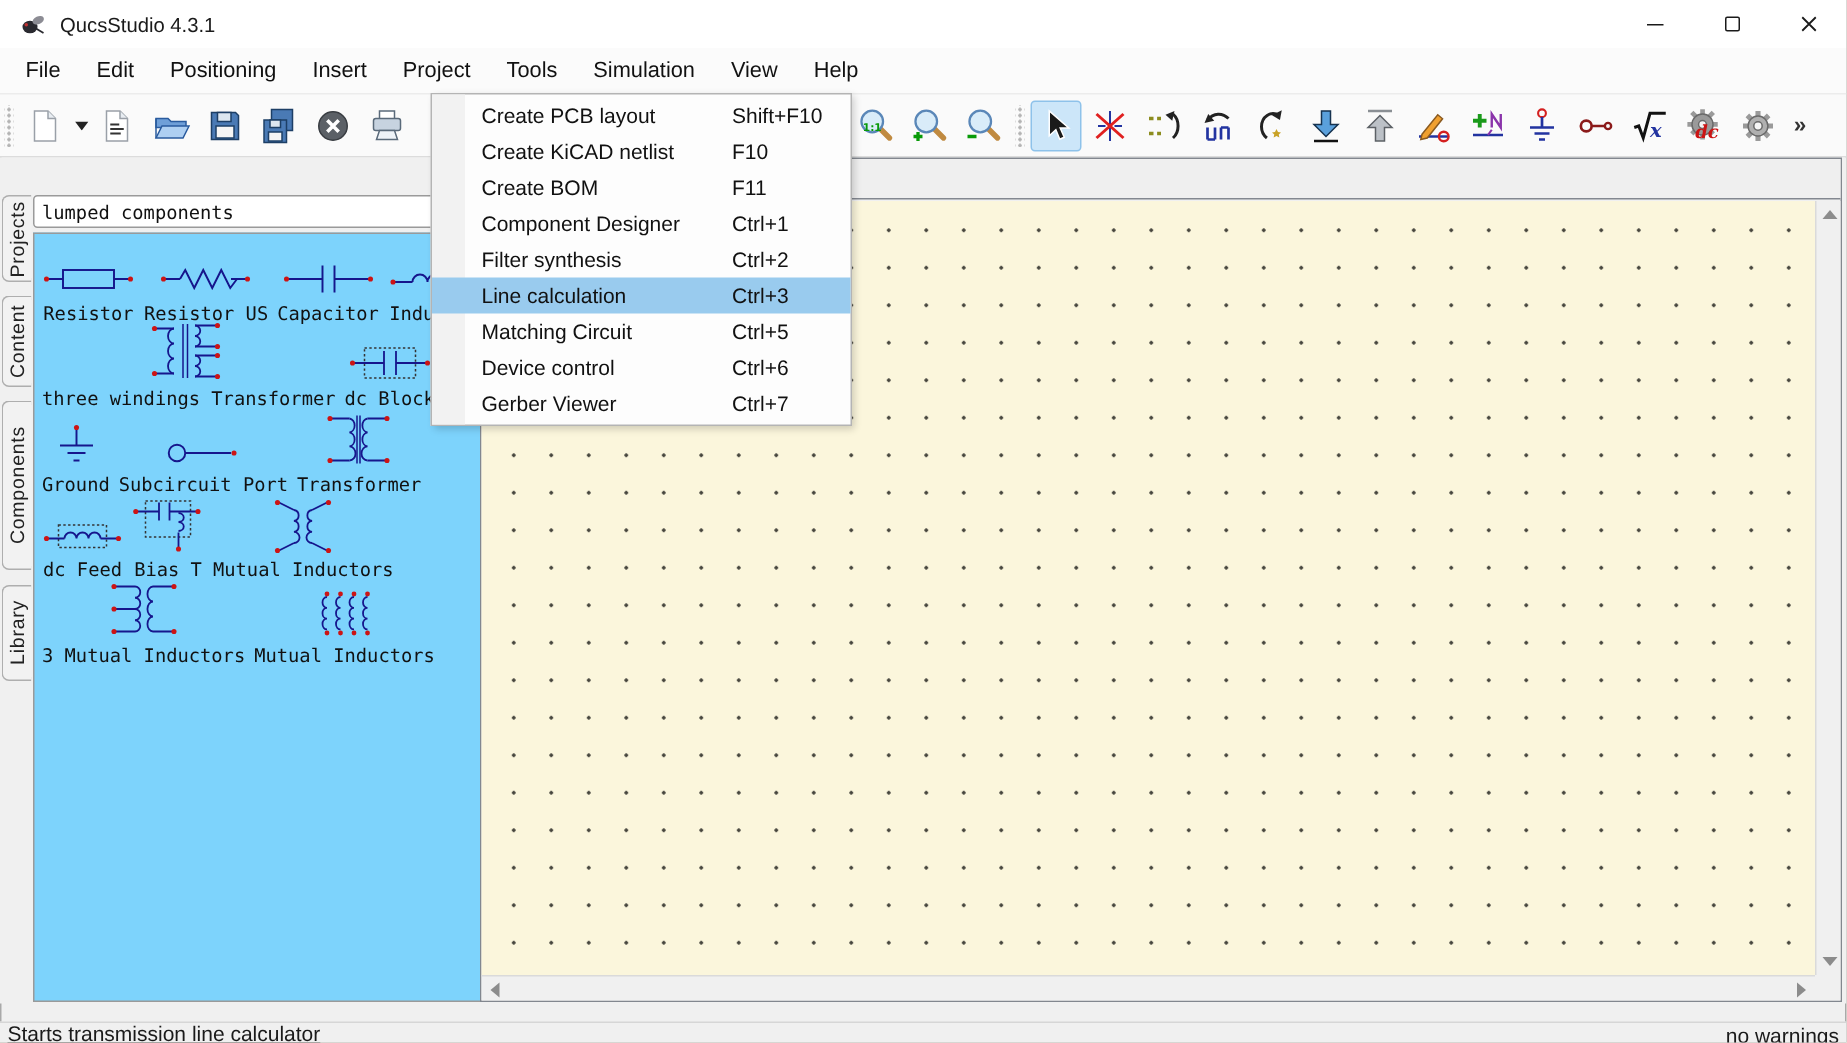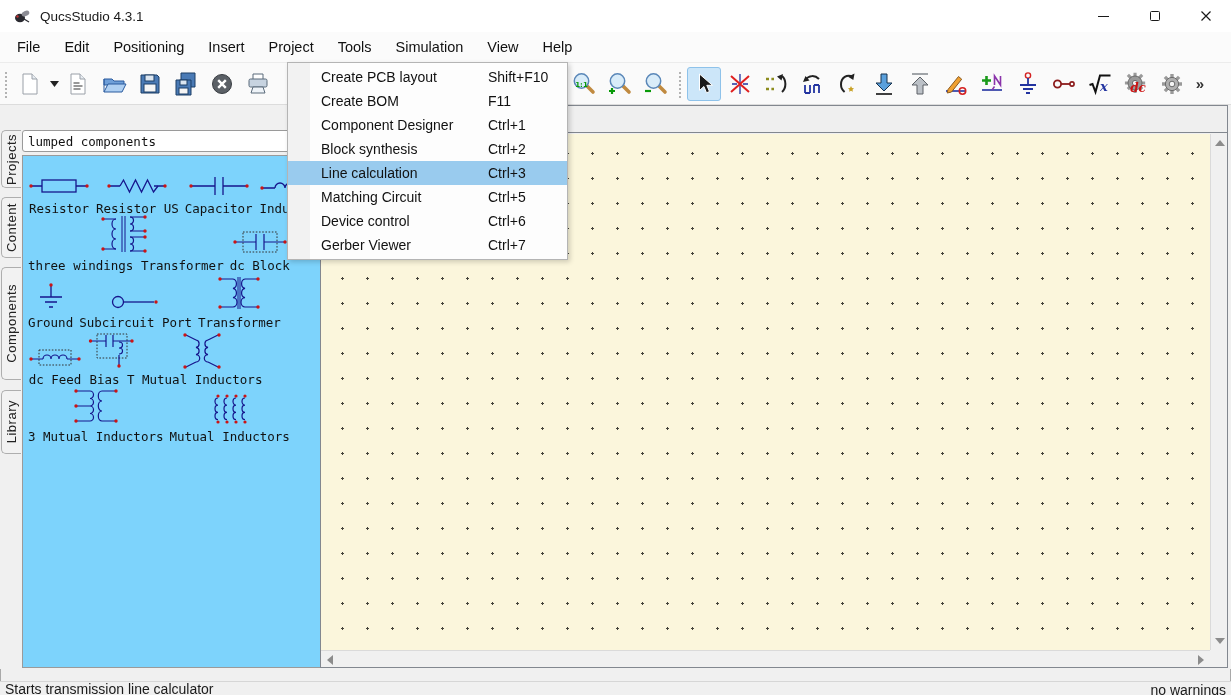--- a/index.html
+++ b/index.html
@@ -539,29 +539,33 @@
     <div class="sb-grip"></div>
   </div>
 </div>
 
 <div class="menu-popup">
   <div class="menu-item">
     <span>Create PCB layout</span>
     <span class="menu-shortcut">Shift+F10</span>
   </div>
   <div class="menu-item">
+    <span>Create KiCAD netlist</span>
+    <span class="menu-shortcut">F10</span>
+  </div>
+  <div class="menu-item">
     <span>Create BOM</span>
     <span class="menu-shortcut">F11</span>
   </div>
   <div class="menu-item">
     <span>Component Designer</span>
     <span class="menu-shortcut">Ctrl+1</span>
   </div>
   <div class="menu-item">
-    <span>Block synthesis</span>
+    <span>Filter synthesis</span>
     <span class="menu-shortcut">Ctrl+2</span>
   </div>
   <div class="menu-item sel">
     <span>Line calculation</span>
     <span class="menu-shortcut">Ctrl+3</span>
   </div>
   <div class="menu-item">
     <span>Matching Circuit</span>
     <span class="menu-shortcut">Ctrl+5</span>
   </div>

